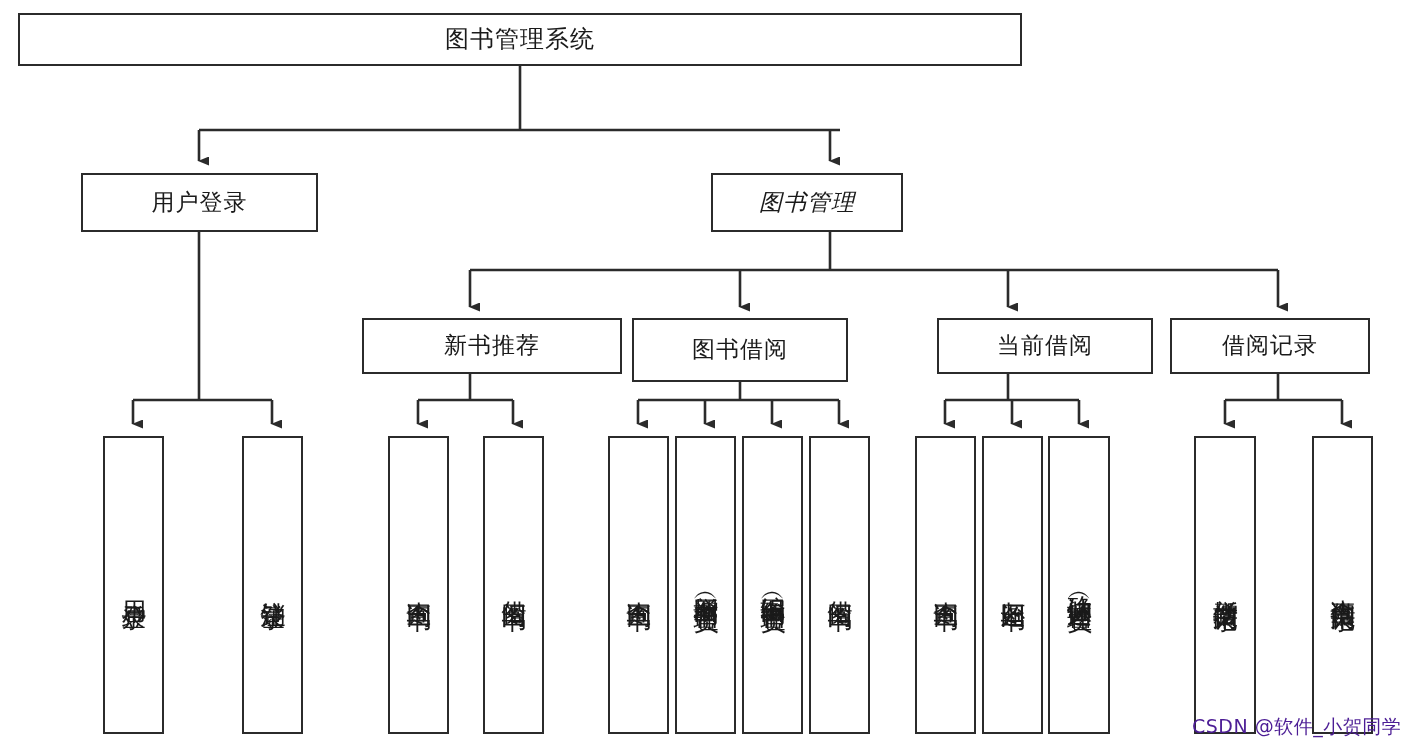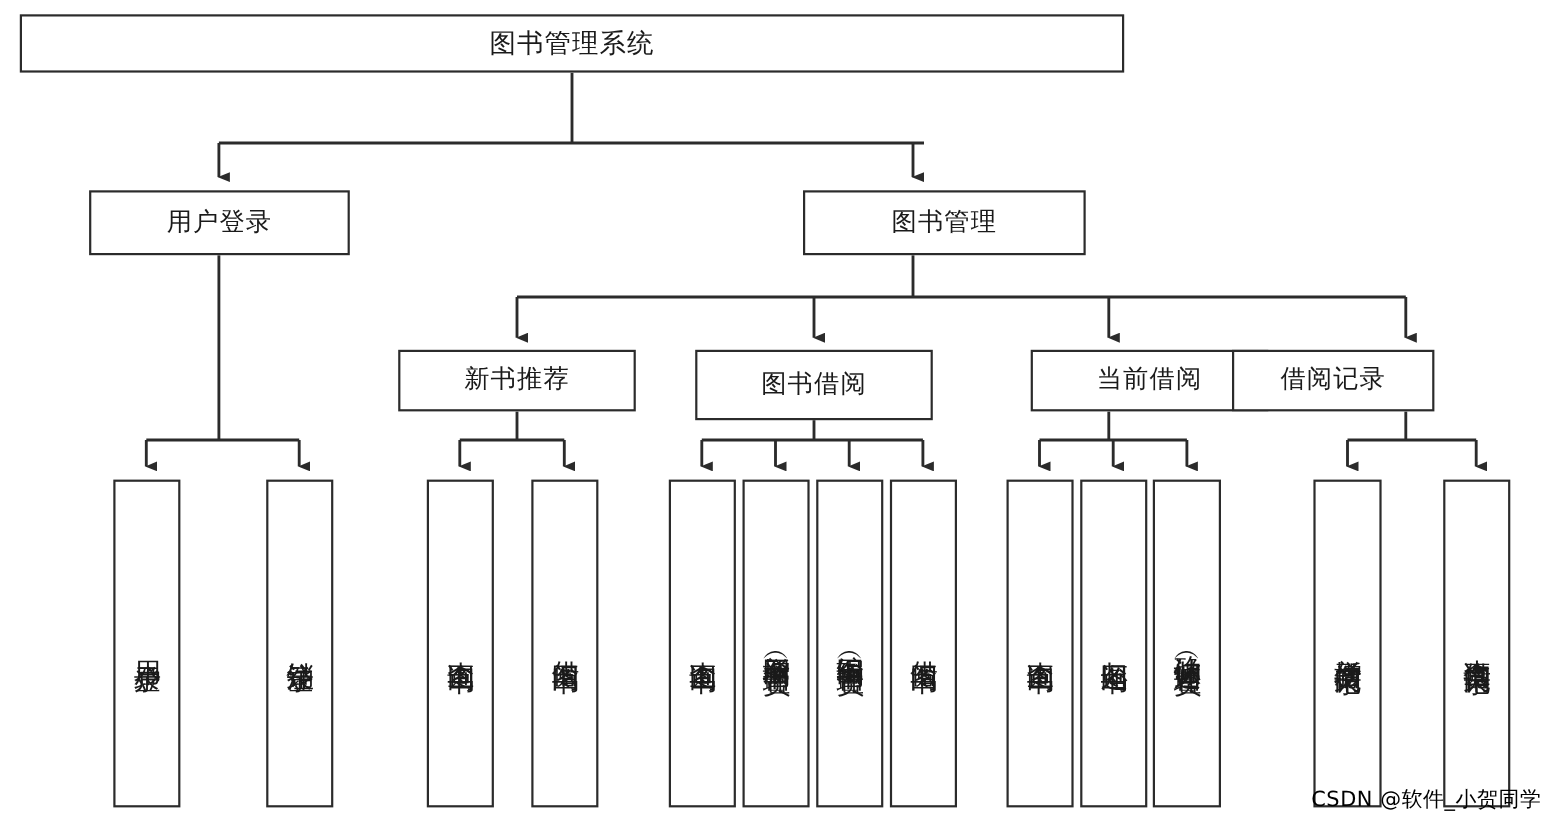--- a/index.html
+++ b/index.html
@@ -55,21 +55,21 @@
     text-orientation: upright;
     font-size: 25px;
     line-height: 1.04;
     letter-spacing: 2px;
     white-space: nowrap;
     max-height: 100%;
   }
   .node.root .label { font-size: 24px; }
   .watermark {
     position: absolute;
-    color: #000000;
+    color: #4c1d95;
     font-size: 19px;
     letter-spacing: 0.5px;
     white-space: nowrap;
     user-select: none;
   }
 </style>
 </head>
 <body>
 
 <div id="canvas">
@@ -124,34 +124,34 @@
     </g>
   </svg>
 
   <div class="node horizontal root" style="left:18px; top:13px; width:1004px; height:53px;">
     <span class="label">图书管理系统</span>
   </div>
 
   <div class="node horizontal" style="left:81px; top:173px; width:237px; height:59px;">
     <span class="label">用户登录</span>
   </div>
-  <div class="node horizontal" style="left:730px; top:173px; width:257px; height:59px;">
+  <div class="node horizontal" style="left:711px; top:173px; width:192px; height:59px;font-style:italic;">
     <span class="label">图书管理</span>
   </div>
 
-  <div class="node horizontal" style="left:362px; top:318px; width:216px; height:56px;">
+  <div class="node horizontal" style="left:362px; top:318px; width:260px; height:56px;">
     <span class="label">新书推荐</span>
   </div>
   <div class="node horizontal" style="left:632px; top:318px; width:216px; height:64px;">
     <span class="label">图书借阅</span>
   </div>
   <div class="node horizontal" style="left:937px; top:318px; width:216px; height:56px;">
     <span class="label">当前借阅</span>
   </div>
-  <div class="node horizontal" style="left:1120px; top:318px; width:184px; height:56px;">
+  <div class="node horizontal" style="left:1170px; top:318px; width:200px; height:56px;">
     <span class="label">借阅记录</span>
   </div>
 
   <div class="node vertical" style="left:103px; top:436px; width:61px; height:298px;">
     <span class="label">用户登录</span>
   </div>
   <div class="node vertical" style="left:242px; top:436px; width:61px; height:298px;">
     <span class="label">注销登录</span>
   </div>
 

